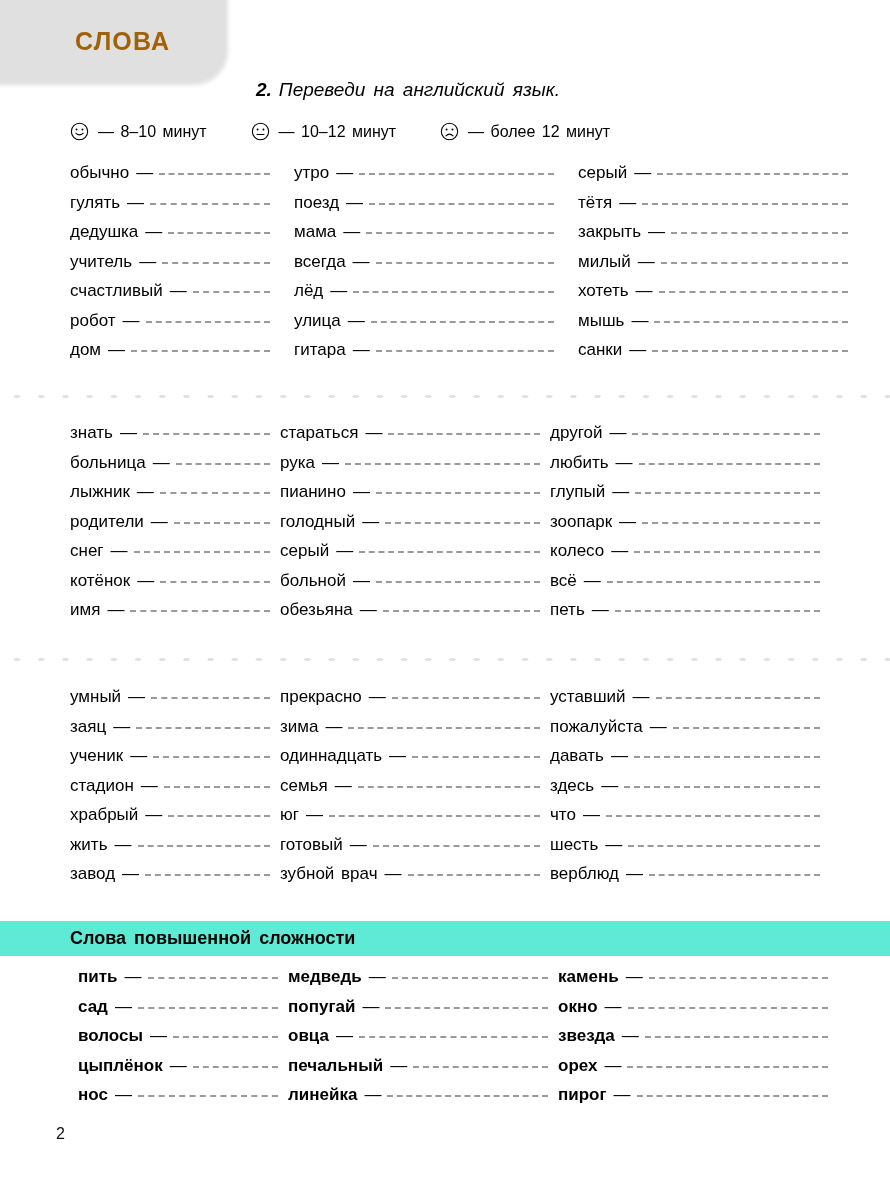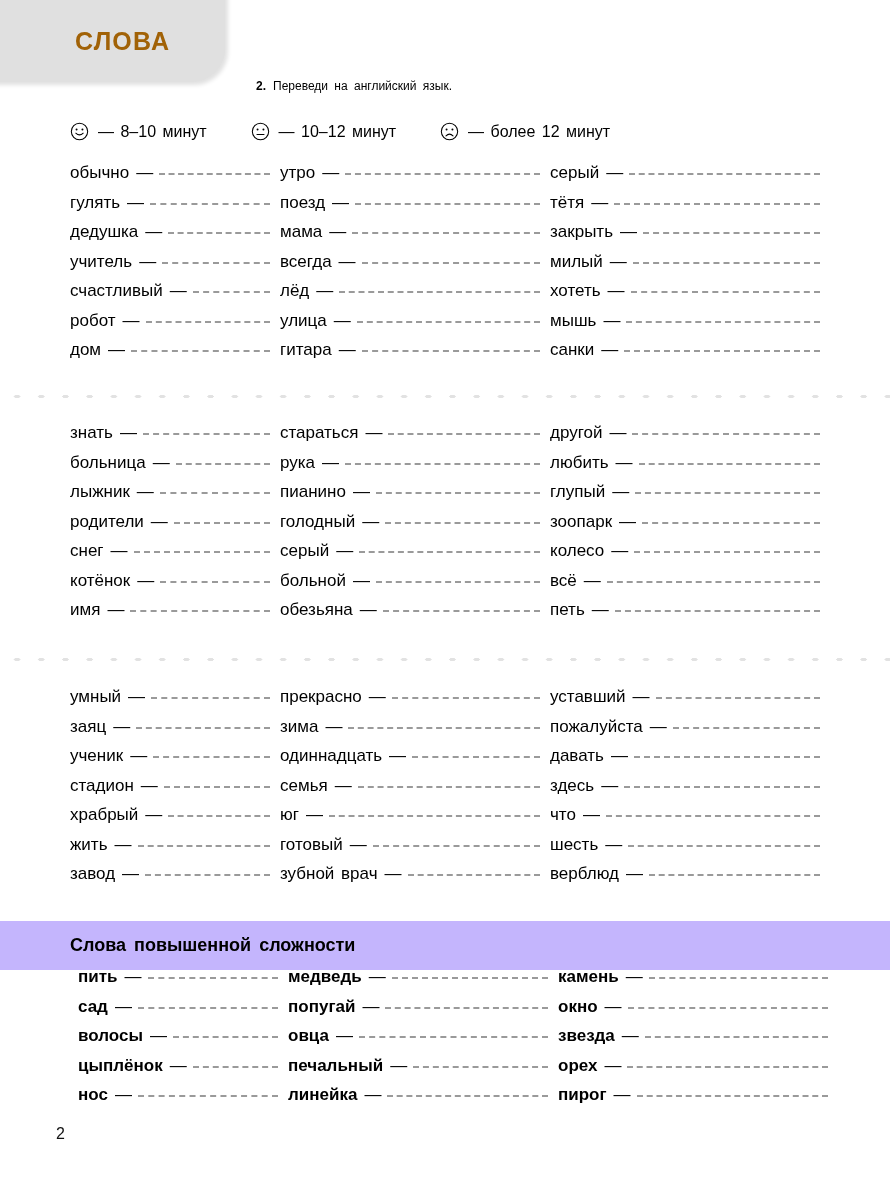--- a/index.html
+++ b/index.html
@@ -35,22 +35,23 @@
     font-weight: bold;
     letter-spacing: 1.2px;
     color: #a16207;
   }
 
   
   .task-line {
     position: absolute;
     left: 256px;
     top: 79px;
-    font-size: 12px;
+    font-size: 19px;
     white-space: nowrap;
+    font-style: italic;
   }
   .task-num {
     font-weight: bold;
     margin-right: 7px;
   }
   .task-text { word-spacing: 3px; }
 
   
   .legend {
     position: absolute;
@@ -127,22 +128,22 @@
     background-size: 24.2px 9px;
     background-position: 5px center;
     background-repeat: repeat-x;
   }
 
   
   .band {
     position: absolute;
     left: 0;
     width: 890px;
-    height: 49px;
-    background: #c4b5fd;
+    height: 35px;
+    background: #5eead4;
     display: flex;
     align-items: center;
   }
   .band-title {
     margin-left: 70px;
     font-size: 18px;
     font-weight: bold;
     word-spacing: 3px;
   }
 
@@ -196,21 +197,21 @@
         <circle cx="6.9" cy="7.8" r="1.05" fill="#000"></circle>
         <circle cx="13.1" cy="7.8" r="1.05" fill="#000"></circle>
         <path d="M6.3 14.6 Q10 11.0 13.7 14.6" fill="none" stroke="#000" stroke-width="1.1" stroke-linecap="round"></path>
       </svg>
     </span>
     <span class="legend-label">— более 12 минут</span>
   </div>
 </div>
 
 <div id="blocks-root">
-    <div class="block" style="top: 163px;">
+    <div class="block" style="top: 163px; gap: 14px;">
       <div class="col col-1">
         <div class="wrow">
           <span class="term">обычно</span>
           <span class="dash">—</span>
           <span class="fill"></span>
         </div>
         <div class="wrow">
           <span class="term">гулять</span>
           <span class="dash">—</span>
           <span class="fill"></span>

